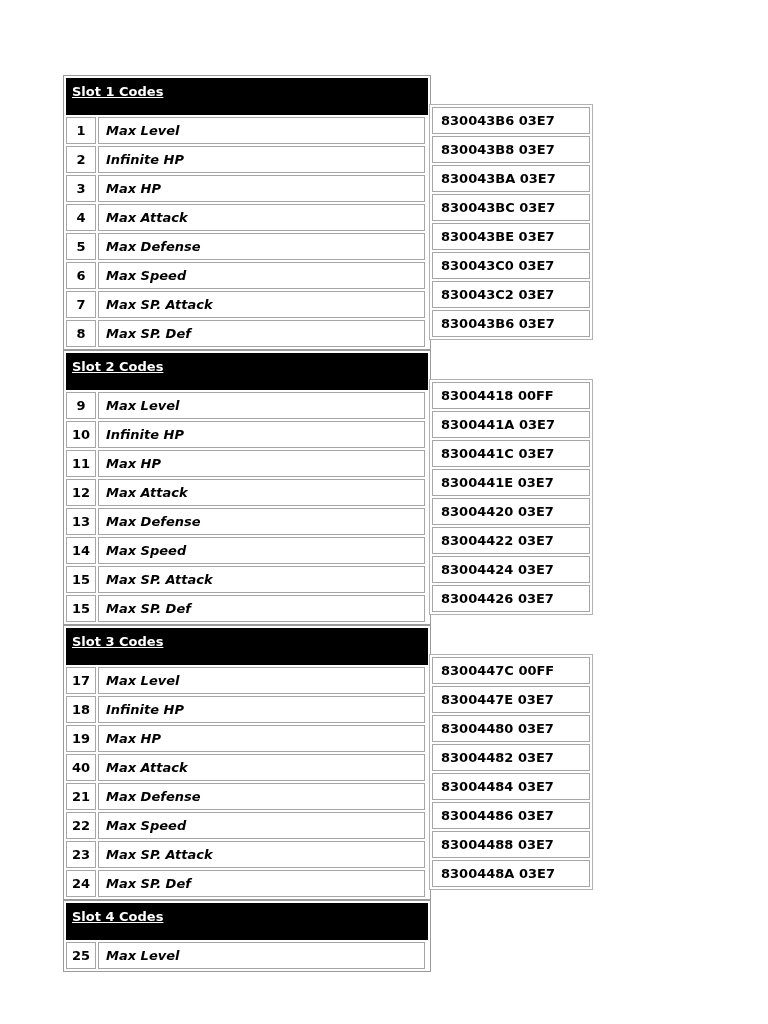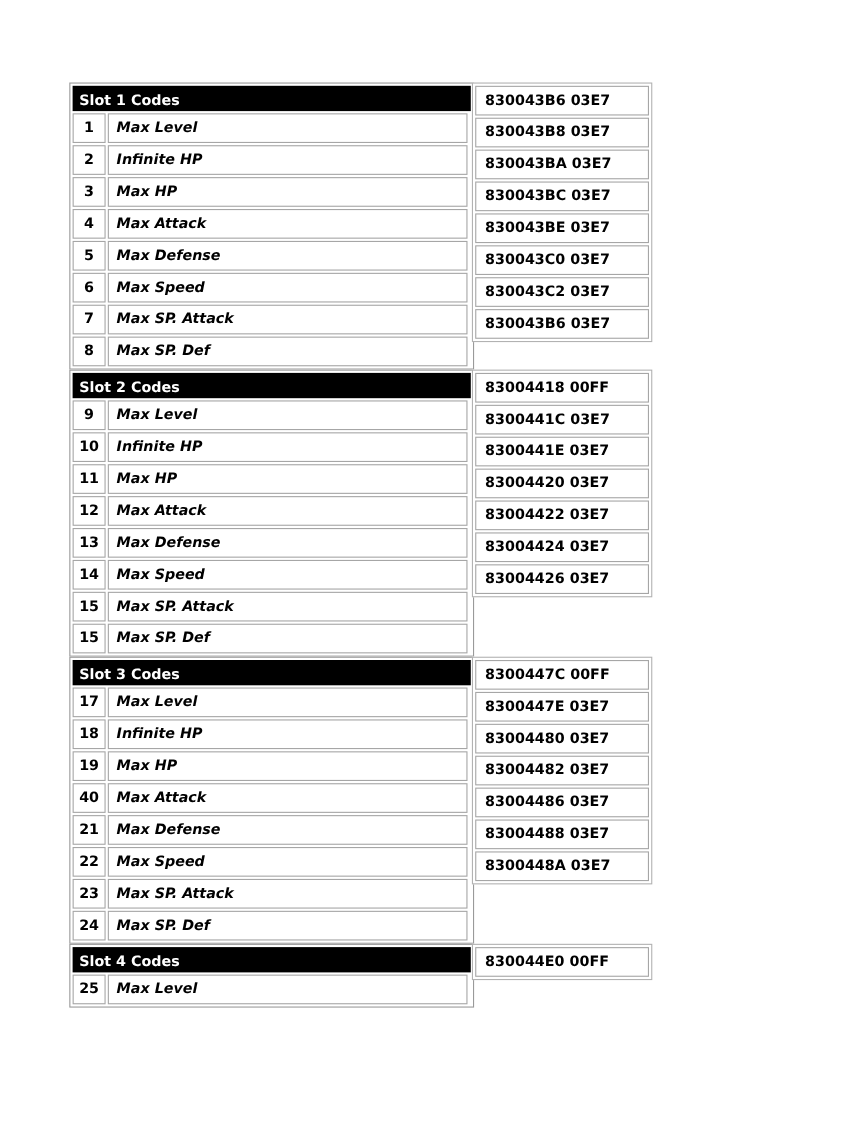--- a/index.html
+++ b/index.html
@@ -26,25 +26,25 @@
   .slot{
     display:flex; align-items:flex-start;
   }
   .leftbox{
     width:368px;
     border:1px solid var(--outer-border);
     padding:2px;
     background:#ffffff;
   }
   .hbar{
-    width:362px; height:23px; line-height:27px;
+    width:362px; height:37px; line-height:27px;
     background:var(--header-bg); color:var(--header-text);
     font-size:13px; font-weight:bold;
     padding-left:6px;
-    white-space:nowrap; overflow:hidden;
+    white-space:nowrap; overflow:hidden;text-decoration:underline;
   }
   .lrow{
     display:flex; gap:2px; margin-top:2px;
   }
   .cell{
     height:27px; line-height:25px;
     border:1px solid var(--cell-border);
     background:#ffffff; color:var(--text);
     font-size:13px; font-weight:bold;
     white-space:nowrap; overflow:hidden;
@@ -52,20 +52,21 @@
   .num{
     width:30px; text-align:center;
   }
   .label{
     width:327px; padding-left:7px;font-style:italic;
   }
   .rightbox{
     width:164px;
     border:1px solid #b2b2b2;
     padding:2px;
+    margin-top:29px;
     margin-left:-2px;
     background:#ffffff;
   }
   .code{
     width:158px; padding-left:8px;
   }
   .code + .code{ margin-top:2px; }
 </style>
 </head>
 <body>
@@ -167,20 +168,21 @@
     <div class="cell label">Max SP. Attack</div>
   </div>
 
   <div class="lrow">
     <div class="cell num">15</div>
     <div class="cell label">Max SP. Def</div>
   </div>
 </div>
     <div class="rightbox">
           <div class="cell code">83004418 00FF</div>
+          <div class="cell code">8300441A 03E7</div>
           <div class="cell code">8300441C 03E7</div>
           <div class="cell code">8300441E 03E7</div>
           <div class="cell code">83004420 03E7</div>
           <div class="cell code">83004422 03E7</div>
           <div class="cell code">83004424 03E7</div>
           <div class="cell code">83004426 03E7</div>
         </div>
   </section>
 
   <section class="slot">
@@ -225,33 +227,31 @@
   <div class="lrow">
     <div class="cell num">24</div>
     <div class="cell label">Max SP. Def</div>
   </div>
 </div>
     <div class="rightbox">
           <div class="cell code">8300447C 00FF</div>
           <div class="cell code">8300447E 03E7</div>
           <div class="cell code">83004480 03E7</div>
           <div class="cell code">83004482 03E7</div>
+          <div class="cell code">83004484 03E7</div>
           <div class="cell code">83004486 03E7</div>
           <div class="cell code">83004488 03E7</div>
           <div class="cell code">8300448A 03E7</div>
         </div>
   </section>
 
   <section class="slot">
     <div class="leftbox">
       <div class="hbar">Slot 4 Codes</div>
 
   <div class="lrow">
     <div class="cell num">25</div>
     <div class="cell label">Max Level</div>
   </div>
 </div>
-    <div class="rightbox">
-          <div class="cell code">830044E0 00FF</div>
-        </div>
   </section>
 </div>
 </div>
 
 </body></html>

